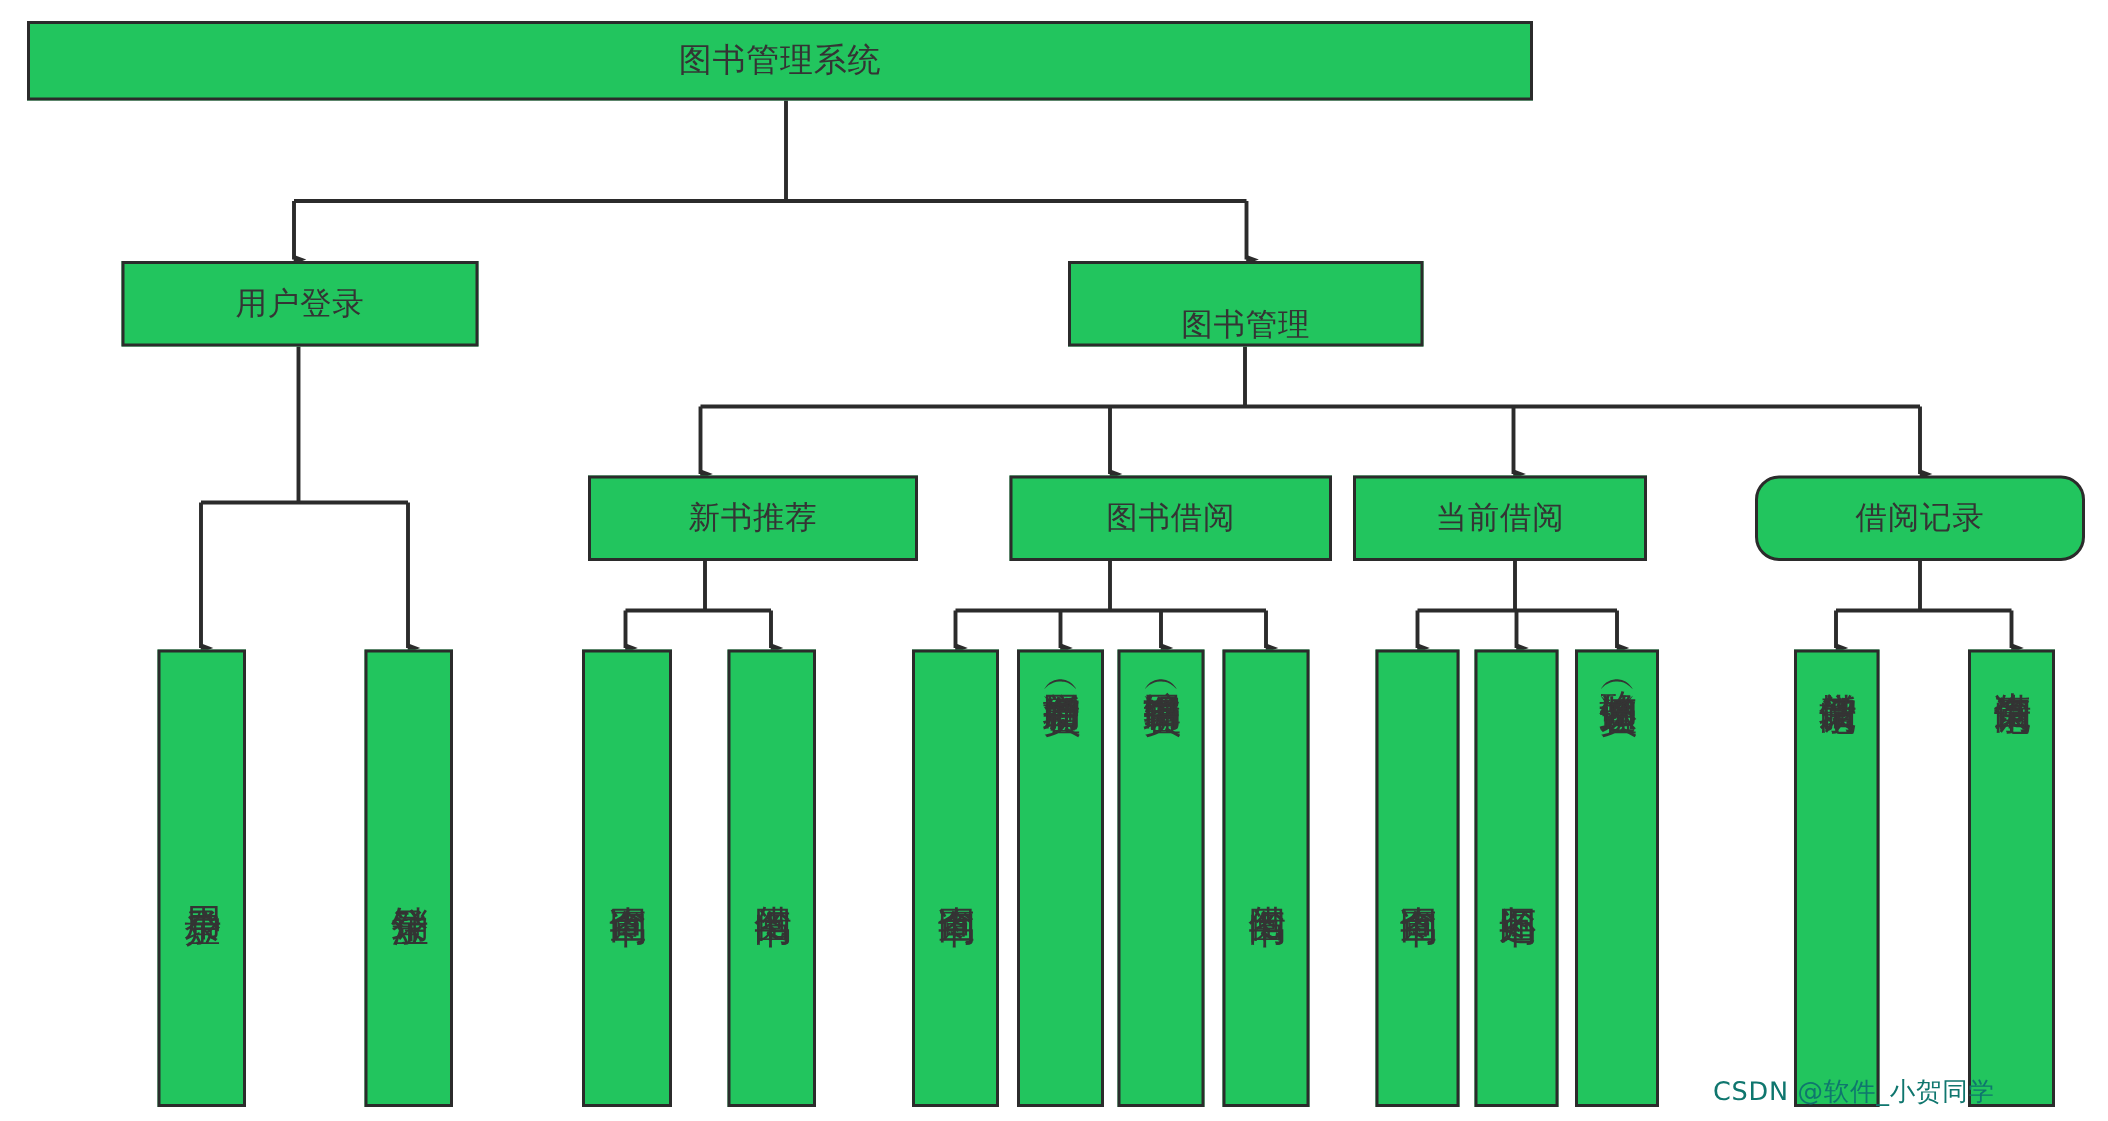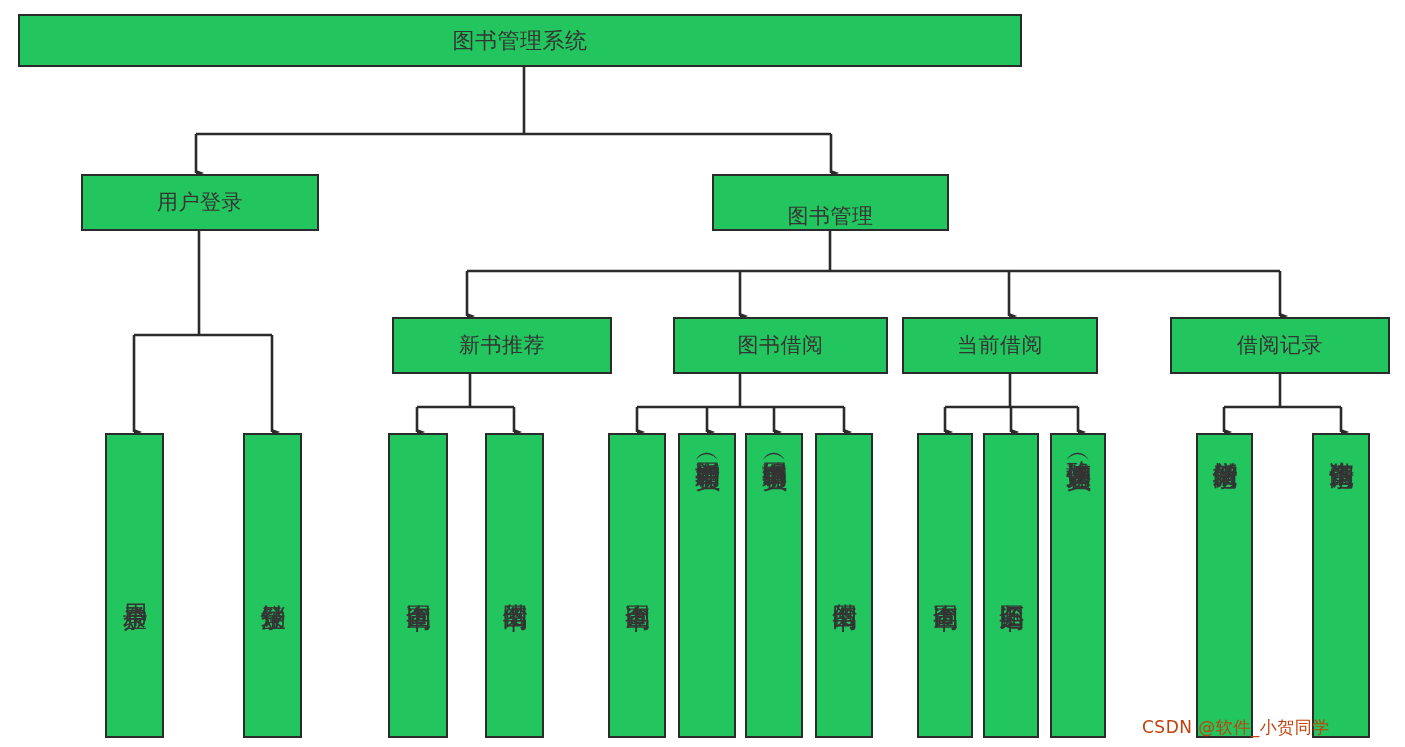--- a/index.html
+++ b/index.html
@@ -136,21 +136,21 @@
       </div>
       <div class="node horizontal" style="left: 360px; top: 317px; width: 220px; height: 57px; margin-left: 32px;">
         <span class="node-label">新书推荐</span>
       </div>
       <div class="node horizontal" style="left: 633px; top: 317px; width: 215px; height: 57px; margin-left: 40px;">
         <span class="node-label">图书借阅</span>
       </div>
       <div class="node horizontal" style="left: 902px; top: 317px; width: 196px; height: 57px;">
         <span class="node-label">当前借阅</span>
       </div>
-      <div class="node horizontal" style="left: 1170px; top: 317px; width: 220px; height: 57px;">
+      <div class="node horizontal" style="left: 1170px; top: 317px; width: 220px; height: 57px; border-radius: 16px;">
         <span class="node-label">借阅记录</span>
       </div>
       <div class="node vertical centered" style="left: 105px; top: 433px; width: 59px; height: 305px;">
         <span class="node-label" style="font-size: 25px;">用户登录</span>
       </div>
       <div class="node vertical centered" style="left: 243px; top: 433px; width: 59px; height: 305px;">
         <span class="node-label" style="font-size: 25px;">注销登录</span>
       </div>
       <div class="node vertical centered" style="left: 388px; top: 433px; width: 60px; height: 305px;">
         <span class="node-label" style="font-size: 25px;">查询图书</span>
@@ -180,15 +180,15 @@
         <span class="node-label" style="font-size: 25px;">确认归还（管理员）</span>
       </div>
       <div class="node vertical" style="left: 1196px; top: 433px; width: 57px; height: 305px;">
         <span class="node-label" style="font-size: 25px;">新增借阅记录</span>
       </div>
       <div class="node vertical" style="left: 1312px; top: 433px; width: 58px; height: 305px;">
         <span class="node-label" style="font-size: 25px;">查询借阅记录</span>
       </div>
     </div>
 
-  <div class="watermark" style="left: 1142px; top: 716px; color: #c2410c;">CSDN @软件_小贺同学</div>
+  <div class="watermark" style="left: 1142px; top: 716px; color: #0f766e;">CSDN @软件_小贺同学</div>
 
 </div>
 
 </body></html>

